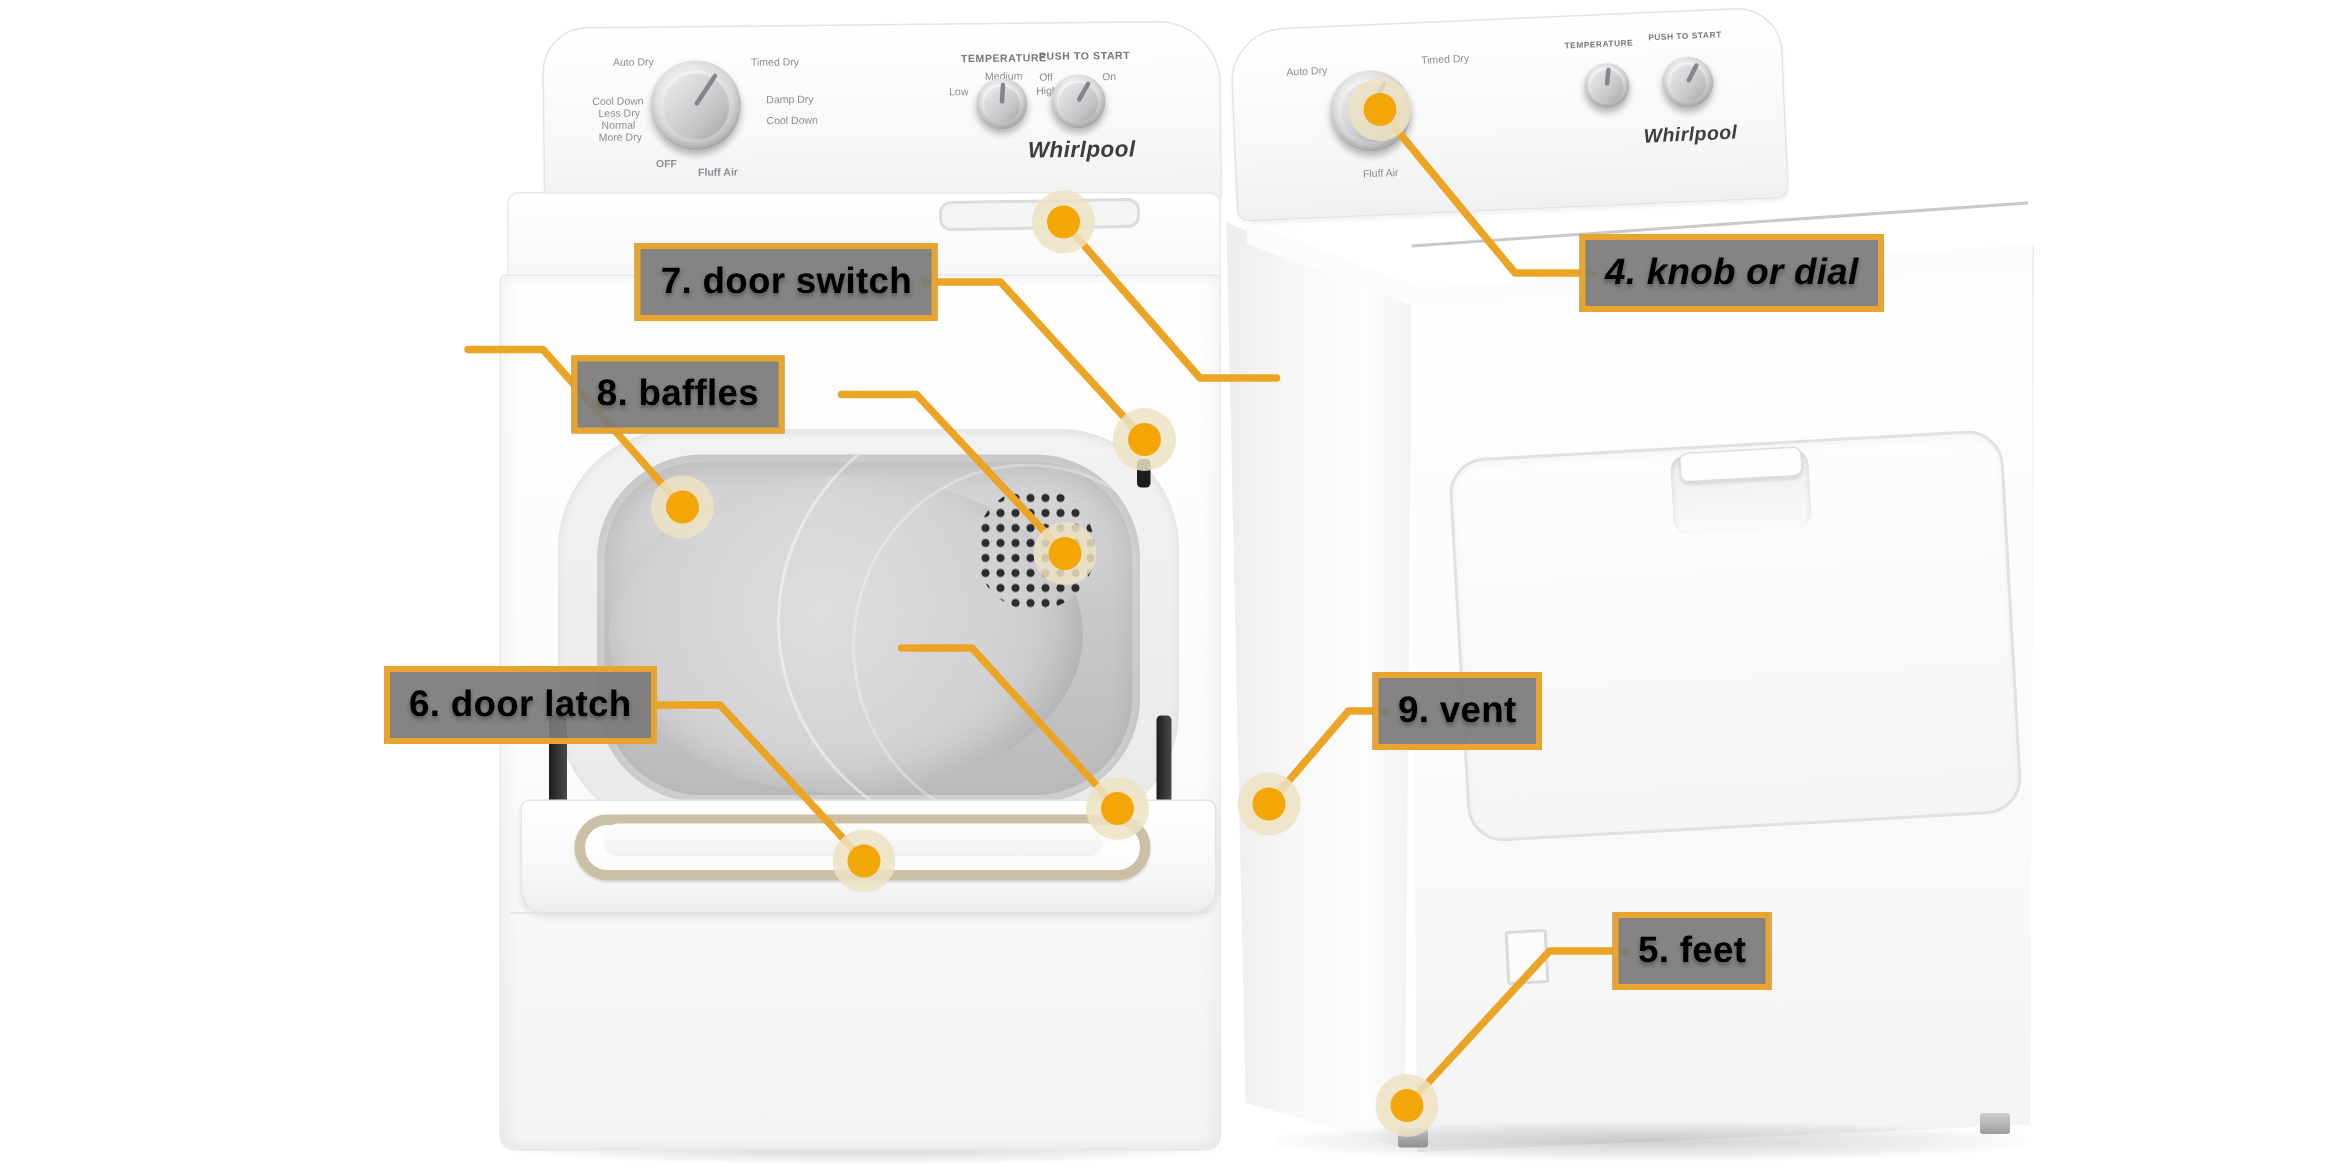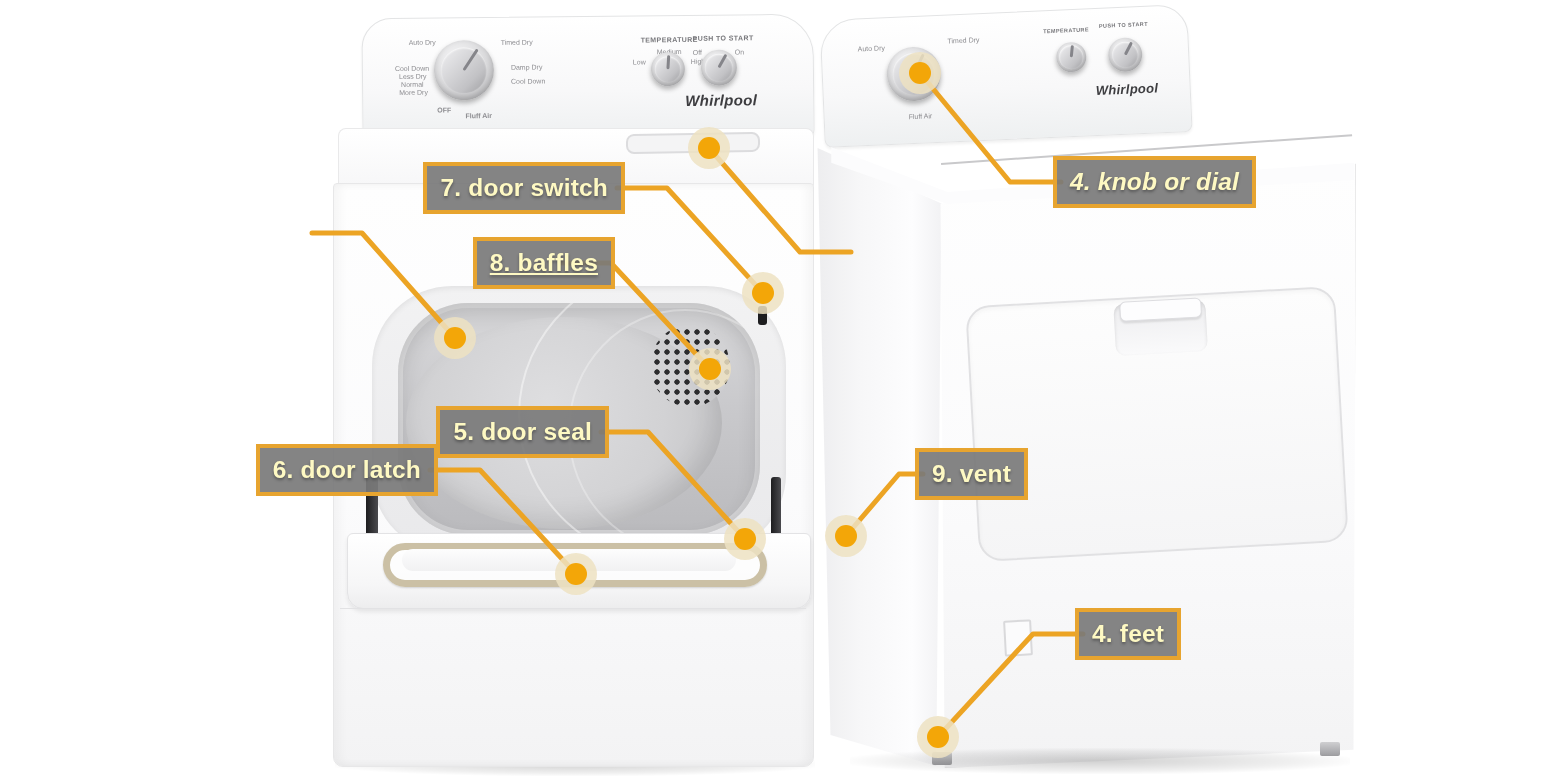--- a/index.html
+++ b/index.html
@@ -37,21 +37,21 @@
         background-size:10px 10px;background-position:2px 2px;background-color:rgba(210,210,212,.45);}
   .sealring{border:7px solid #cbc0a5;border-radius:26px;background:rgba(255,255,255,.6);
             box-shadow:0 1px 2px rgba(0,0,0,.15);}
   .hingebar{background:linear-gradient(90deg,#1d1d1f,#4a4a4e);border-radius:3px;}
   .hplate{background:linear-gradient(180deg,#d9d9db,#a9a9ad);border-radius:3px;border:1px solid #97979b;}
 
   
   .label-box{position:absolute;height:52px;box-sizing:border-box;display:flex;align-items:center;
              justify-content:center;padding:0 13px;white-space:nowrap;
              background:rgba(122,122,122,.92);border:4px solid #E7A42F;
-             color:#fef9c3;font-weight:bold;font-size:24.5px;letter-spacing:.2px;
+             color:#000000;font-weight:bold;font-size:24.5px;letter-spacing:.2px;
              text-shadow:0 2px 3px rgba(0,0,0,.35);z-index:30;}
   #connector-overlay{position:absolute;left:0;top:0;z-index:20;pointer-events:none;}
 </style>
 </head>
 <body>
 
 <div id="canvas">
 
   <div>
 
@@ -226,21 +226,20 @@
         <circle cx="710" cy="369" r="21" fill="#EDE2C2" opacity="0.85"></circle>
           <circle cx="710" cy="369" r="11" fill="#F3A608"></circle>
       </g>
       <g>
         <circle cx="846" cy="536" r="21" fill="#EDE2C2" opacity="0.85"></circle>
           <circle cx="846" cy="536" r="11" fill="#F3A608"></circle>
       </g>
     </g>
   </svg>
 
-  <div class="label-box" style="left:1075px;top:608px;">4. feet</div>
+  <div class="label-box" style="left:1075px;top:608px;">5. feet</div>
   <div class="label-box" style="left:1053px;top:156px;font-style:italic;">4. knob or dial</div>
-  <div class="label-box" style="right:951px;top:406px;">5. door seal</div>
   <div class="label-box" style="right:1122px;top:444px;">6. door latch</div>
   <div class="label-box" style="right:935px;top:162px;">7. door switch</div>
-  <div class="label-box" style="right:945px;top:237px;text-decoration:underline;">8. baffles</div>
+  <div class="label-box" style="right:1037px;top:237px;">8. baffles</div>
   <div class="label-box" style="left:915px;top:448px;text-align:center;">9. vent</div>
 
 </div>
 
 </body></html>

